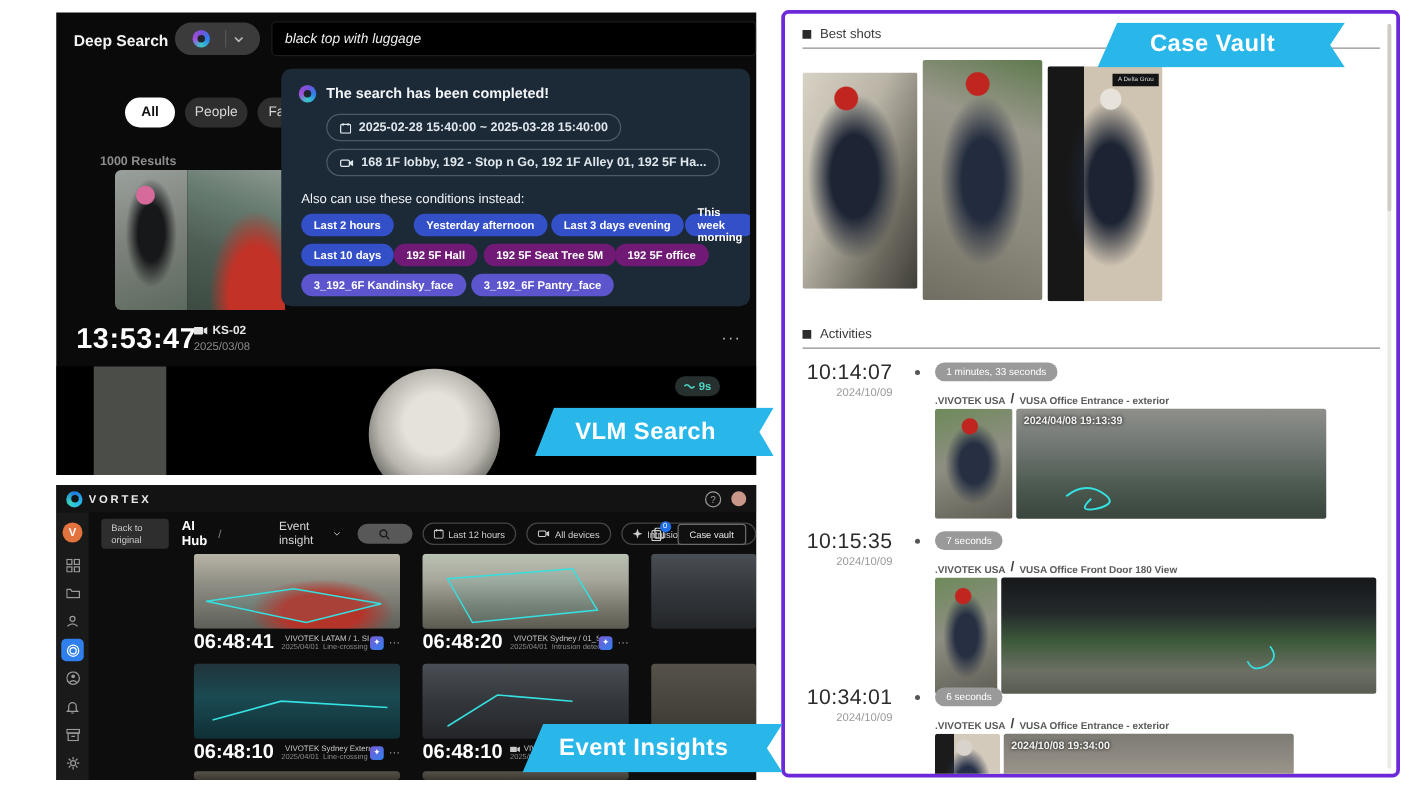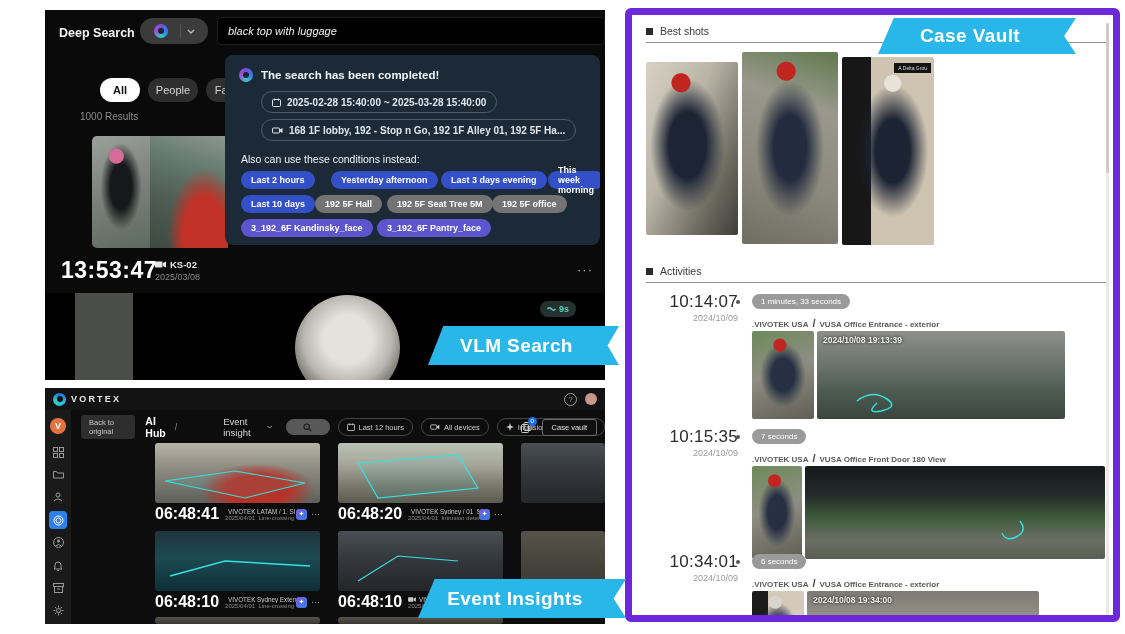--- a/index.html
+++ b/index.html
@@ -21,21 +21,21 @@
   .ai-pill .divider{width:1px;height:14px;background:#555;margin-left:12px;}
   .ai-pill .chev{margin-left:6px;color:#bbb;}
   .swirl{width:14px;height:14px;border-radius:50%;
     background:conic-gradient(#7a4fd8,#2f7ef0,#38c7c7,#a04fd8,#7a4fd8);position:relative;}
   .swirl::after{content:"";position:absolute;left:4px;top:4px;width:6px;height:6px;border-radius:50%;background:#20242b;}
   .search-input{left:172px;top:7px;width:388px;height:28px;background:#000;border:1px solid #1d1d1d;border-radius:4px;
     color:#f0f0f0;font-size:11px;display:flex;align-items:center;padding-left:10px;box-sizing:border-box;font-style:italic;}
   .tab{position:absolute;top:68px;height:24px;border-radius:12px;display:flex;align-items:center;justify-content:center;font-size:11px;}
   .tab.sel{background:#fff;color:#111;font-weight:bold;}
   .tab.unsel{background:#2e2e2e;color:#d6d6d6;}
-  .results-count{left:35px;top:101px;color:#8d8d8d;font-size:10px;}
+  .results-count{left:35px;top:114px;color:#8d8d8d;font-size:10px;font-weight:bold;}
   .strip1{left:47px;top:126px;width:136px;height:112px;display:flex;border-radius:5px 0 0 5px;overflow:hidden;}
   .thumb-person1{width:58px;height:112px;background:
      radial-gradient(circle at 42% 18%,#d66a9a 0 7px,transparent 8px),
      radial-gradient(ellipse at 50% 45%,#17181a 0 26%,transparent 50%),
      linear-gradient(160deg,#9aa09b 0%,#7e837d 45%,#5d6a5e 100%);}
   .thumb-street{width:78px;height:112px;background:
      radial-gradient(ellipse at 70% 90%,#c23227 0 28%,transparent 48%),
      linear-gradient(200deg,#8d9890 0%,#657a6e 30%,#4f5e55 60%,#3c4a41 100%);}
   .big-time{left:16px;top:247px;color:#fff;font-size:23px;font-weight:bold;letter-spacing:.5px;}
   .res-cam{left:110px;top:249px;color:#e6e6e6;font-size:9.5px;display:flex;align-items:center;gap:4px;font-weight:bold;}
@@ -52,21 +52,21 @@
      display:flex;align-items:center;gap:3px;padding:0 7px;color:#4fd6c2;font-size:9px;font-weight:bold;}
   
   .popup{left:180px;top:45px;width:375px;height:190px;background:#1c2a38;border-radius:8px;z-index:20;overflow:hidden;}
   .popup .msg-row{position:absolute;left:14px;top:13px;display:flex;align-items:center;gap:8px;color:#f2f5f8;font-size:11.5px;font-weight:bold;}
   .cond-pill{position:absolute;left:36px;height:20px;border:1px solid #4b5a68;border-radius:11px;
      display:flex;align-items:center;gap:6px;padding:0 10px;color:#dfe6ec;font-size:10px;font-weight:bold;}
   .popup .also{position:absolute;left:16px;top:98px;color:#eef2f6;font-size:10.5px;}
   .chip{position:absolute;height:18px;border-radius:10px;display:flex;align-items:center;justify-content:center;
      padding:0 10px;color:#fff;font-size:9px;font-weight:bold;}
   .chip.blue{background:#3350c9;}
-  .chip.purple{background:#737373;}
+  .chip.purple{background:#701a75;}
   .chip.violet{background:#5c55cd;}
 
   
   .panelB{left:45px;top:388px;width:560px;height:236px;background:#0d0d0d;overflow:hidden;}
   .topbar{position:absolute;left:0;top:0;width:560px;height:22px;background:#131313;display:flex;align-items:center;}
   .brand{display:flex;align-items:center;gap:5px;margin-left:8px;}
   .brand .word{color:#e9e9e9;font-size:9px;font-weight:bold;letter-spacing:2.2px;}
   .cloud{width:13px;height:13px;border-radius:50%;background:conic-gradient(#1f7ae0,#29b7ea,#36d0c0,#1f7ae0);position:relative;}
   .cloud::after{content:"";position:absolute;left:3.5px;top:3.5px;width:6px;height:6px;border-radius:50%;background:#131313;}
   .topbar-right{position:absolute;right:8px;top:0;height:22px;display:flex;align-items:center;gap:8px;}
@@ -103,21 +103,21 @@
      color:#fff;font-size:7px;display:flex;align-items:center;justify-content:center;flex:none;}
   .emore{color:#aaa;font-size:9px;margin-left:4px;flex:none;}
   .t-street2{background:radial-gradient(ellipse at 62% 78%,#b5342a 0 22%,transparent 40%),
      linear-gradient(180deg,#b8b4a6 0%,#8f8e84 40%,#5d5f58 100%);}
   .t-driveway{background:linear-gradient(180deg,#b9c2b4 0%,#a7a79b 35%,#7b7a6e 70%,#5c5b52 100%);}
   .t-pool{background:linear-gradient(180deg,#20343c 0%,#1b4a52 45%,#0f2f36 100%);}
   .t-indoor{background:linear-gradient(180deg,#4a4f55 0%,#33373c 50%,#232528 100%);}
   .t-sliver{background:linear-gradient(180deg,#56524a 0%,#3a3831 100%);}
 
   
-  .panelC{left:625px;top:8px;width:495px;height:614px;background:#fff;border:7px solid #6d28d9;border-radius:6px;overflow:hidden;box-sizing:border-box;padding-left:20px;}
+  .panelC{left:625px;top:8px;width:495px;height:614px;background:#fff;border:3px solid #6d28d9;border-radius:6px;overflow:hidden;box-sizing:border-box;}
   .sec-hdr{position:absolute;left:14px;display:flex;align-items:center;gap:7px;color:#3a3a3a;font-size:10.5px;}
   .sq{width:7px;height:7px;background:#2b2b2b;}
   .hr{position:absolute;left:14px;width:462px;height:1px;background:#8f8f8f;}
   .bshot{position:absolute;border-radius:2px;overflow:hidden;}
   .ph1{background:radial-gradient(circle at 38% 12%,#c0261f 0 9px,transparent 10px),
      radial-gradient(ellipse at 45% 48%,#1d2535 0 26%,transparent 52%),
      linear-gradient(115deg,#d8d2c4 0%,#b9b4a6 40%,#6d6a60 75%,#3f3e38 100%);}
   .ph2{background:radial-gradient(circle at 46% 10%,#c0261f 0 9px,transparent 10px),
      radial-gradient(ellipse at 50% 50%,#232c3e 0 24%,transparent 50%),
      linear-gradient(200deg,#5f7a4e 0%,#9a988c 28%,#8b887c 65%,#706d62 100%);}
@@ -519,21 +519,21 @@
         <span>1 minutes, 33 seconds</span>
       </div>
     <div class="act-cam" style="top:302px;">
       <span>.VIVOTEK USA</span>
       <span class="slash">/</span>
       <span>VUSA Office Entrance - exterior</span>
     </div>
     <div class="athumbs" style="top:316px;">
       <div class="aport" style="width:62px;height:88px;"></div>
       <div class="awide" style="width:248px;height:88px;">
-        <span class="ovl-ts">2024/10/08 19:13:39</span>
+        <span class="ovl-ts">2024/04/08 19:13:39</span>
         <svg width="248" height="88" style="position:absolute;left:0;top:0;">
             <path d="M40 70 q15 -12 30 -2 q12 8 -6 12 q-16 3 -4 -8" fill="none" stroke="#35e0e0" stroke-width="1.6"></path>
           </svg>
       </div>
     </div>
 
     <div class="act-time" style="top:412px;">10:15:35</div>
     <div class="act-date" style="top:433px;">2024/10/09</div>
     <div class="act-dot" style="top:420px;"></div>
     <div class="act-badge" style="top:414px;">

